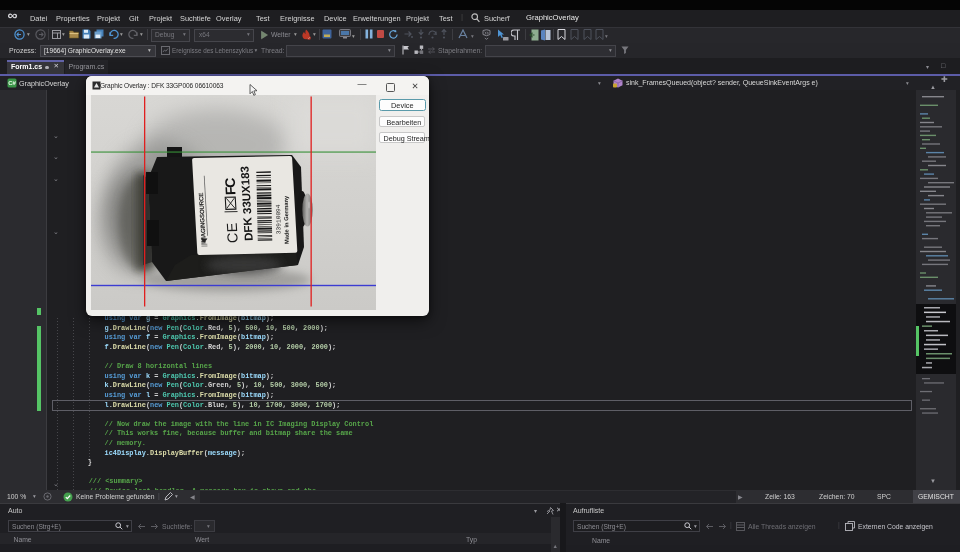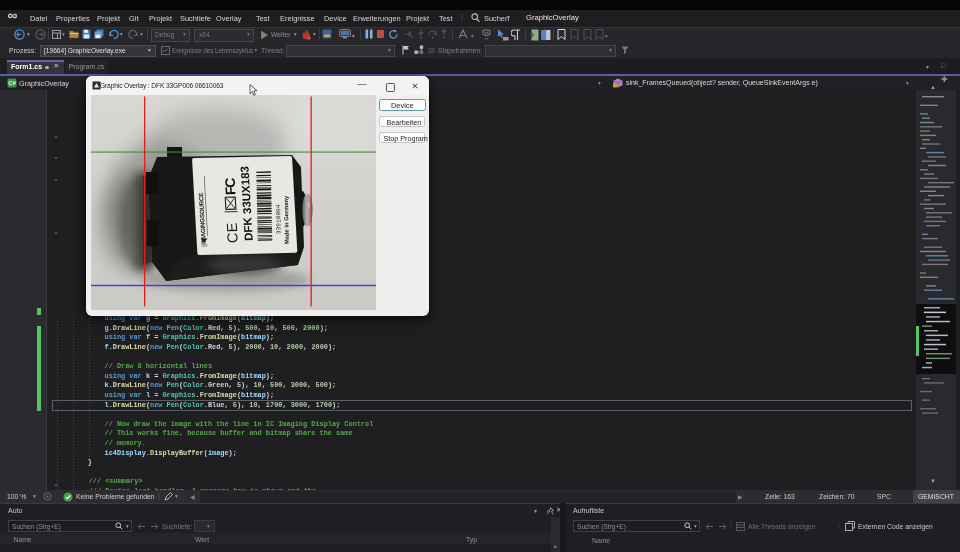--- a/index.html
+++ b/index.html
@@ -247,21 +247,21 @@
 <div class="t mono" style="left:104.5px;top:333.3px;font-size:6.9px;letter-spacing:0px;color:#d4d4d4;font-weight:bold;"><span style="color:#569cd6">using</span> <span style="color:#569cd6">var</span> <span style="color:#9cdcfe">f</span> = <span style="color:#4ec9b0">Graphics</span>.<span style="color:#dcdcaa">FromImage</span>(<span style="color:#9cdcfe">bitmap</span>);</div>
 <div class="t mono" style="left:104.5px;top:342.90000000000003px;font-size:6.9px;letter-spacing:0px;color:#d4d4d4;font-weight:bold;"><span style="color:#9cdcfe">f</span>.<span style="color:#dcdcaa">DrawLine</span>(<span style="color:#569cd6">new</span> <span style="color:#4ec9b0">Pen</span>(<span style="color:#4ec9b0">Color</span>.Red, <span style="color:#b5cea8">5</span>), <span style="color:#b5cea8">2000</span>, <span style="color:#b5cea8">10</span>, <span style="color:#b5cea8">2000</span>, <span style="color:#b5cea8">2000</span>);</div>
 <div class="t mono" style="left:104.5px;top:362.1px;font-size:6.9px;letter-spacing:0px;color:#d4d4d4;font-weight:bold;"><span style="color:#57a64a">// Draw 8 horizontal lines</span></div>
 <div class="t mono" style="left:104.5px;top:371.70000000000005px;font-size:6.9px;letter-spacing:0px;color:#d4d4d4;font-weight:bold;"><span style="color:#569cd6">using</span> <span style="color:#569cd6">var</span> <span style="color:#9cdcfe">k</span> = <span style="color:#4ec9b0">Graphics</span>.<span style="color:#dcdcaa">FromImage</span>(<span style="color:#9cdcfe">bitmap</span>);</div>
 <div class="t mono" style="left:104.5px;top:381.3px;font-size:6.9px;letter-spacing:0px;color:#d4d4d4;font-weight:bold;"><span style="color:#9cdcfe">k</span>.<span style="color:#dcdcaa">DrawLine</span>(<span style="color:#569cd6">new</span> <span style="color:#4ec9b0">Pen</span>(<span style="color:#4ec9b0">Color</span>.Green, <span style="color:#b5cea8">5</span>), <span style="color:#b5cea8">10</span>, <span style="color:#b5cea8">500</span>, <span style="color:#b5cea8">3000</span>, <span style="color:#b5cea8">500</span>);</div>
 <div class="t mono" style="left:104.5px;top:390.90000000000003px;font-size:6.9px;letter-spacing:0px;color:#d4d4d4;font-weight:bold;"><span style="color:#569cd6">using</span> <span style="color:#569cd6">var</span> <span style="color:#9cdcfe">l</span> = <span style="color:#4ec9b0">Graphics</span>.<span style="color:#dcdcaa">FromImage</span>(<span style="color:#9cdcfe">bitmap</span>);</div>
 <div class="t mono" style="left:104.5px;top:400.5px;font-size:6.9px;letter-spacing:0px;color:#d4d4d4;font-weight:bold;"><span style="color:#9cdcfe">l</span>.<span style="color:#dcdcaa">DrawLine</span>(<span style="color:#569cd6">new</span> <span style="color:#4ec9b0">Pen</span>(<span style="color:#4ec9b0">Color</span>.Blue, <span style="color:#b5cea8">5</span>), <span style="color:#b5cea8">10</span>, <span style="color:#b5cea8">1700</span>, <span style="color:#b5cea8">3000</span>, <span style="color:#b5cea8">1700</span>);</div>
 <div class="t mono" style="left:104.5px;top:419.70000000000005px;font-size:6.9px;letter-spacing:0px;color:#d4d4d4;font-weight:bold;"><span style="color:#57a64a">// Now draw the image with the line in IC Imaging Display Control</span></div>
 <div class="t mono" style="left:104.5px;top:429.3px;font-size:6.9px;letter-spacing:0px;color:#d4d4d4;font-weight:bold;"><span style="color:#57a64a">// This works fine, because buffer and bitmap share the same</span></div>
 <div class="t mono" style="left:104.5px;top:438.90000000000003px;font-size:6.9px;letter-spacing:0px;color:#d4d4d4;font-weight:bold;"><span style="color:#57a64a">// memory.</span></div>
-<div class="t mono" style="left:104.5px;top:448.5px;font-size:6.9px;letter-spacing:0px;color:#d4d4d4;font-weight:bold;"><span style="color:#9cdcfe">ic4Display</span>.<span style="color:#dcdcaa">DisplayBuffer</span>(<span style="color:#9cdcfe">image</span>);</div>
+<div class="t mono" style="left:104.5px;top:448.5px;font-size:6.9px;letter-spacing:0px;color:#d4d4d4;font-weight:bold;"><span style="color:#9cdcfe">ic4Display</span>.<span style="color:#dcdcaa">DisplayBuffer</span>(<span style="color:#9cdcfe">message</span>);</div>
 <div class="t mono" style="left:87.7px;top:458.1px;font-size:6.9px;letter-spacing:0px;color:#d4d4d4;font-weight:bold;">}</div>
 <div class="t mono" style="left:88.7px;top:477.3px;font-size:6.9px;letter-spacing:0px;color:#d4d4d4;font-weight:bold;"><span style="color:#57a64a">/// &lt;summary&gt;</span></div>
 <div class="t mono" style="left:88.7px;top:486.9px;font-size:6.9px;letter-spacing:0px;color:#d4d4d4;font-weight:bold;"><span style="color:#57a64a">/// Device lost handler. A message box is shown and the</span></div>
 <div class="a" style="left:52px;top:400.2px;width:860px;height:10.8px;border:1px solid #5e5e66;box-sizing:border-box;"></div>
 <div class="a" style="left:916px;top:90px;width:40px;height:400px;background:#2a2a2e;"></div>
 <svg class="a" style="left:916px;top:90px" width="40" height="400" viewBox="0 0 40 400">
 <rect x="6" y="6.0" width="22" height="1.4" fill="#86868c"></rect>
 <rect x="4" y="14.6" width="18" height="1.4" fill="#6a8f6a"></rect>
 <rect x="4" y="23.2" width="8" height="1.4" fill="#5b84a8"></rect>
 <rect x="6" y="27.5" width="8" height="1.4" fill="#6a8f6a"></rect>
@@ -522,17 +522,17 @@
 <rect x="0" y="189.8" width="285" height="1.4" fill="#3c3cd2"></rect>
 <rect x="53" y="1.5" width="1.3" height="210" fill="#e01f1f"></rect>
 <rect x="219.5" y="1.5" width="1.3" height="210" fill="#e01f1f"></rect>
 </svg>
 
 <div class="a" style="left:379px;top:98.6px;width:46.5px;height:12.2px;background:#fdfdfd;border:1.4px solid #5a9aaa;border-radius:2.5px;box-sizing:border-box;"></div>
 <div class="t" style="left:391px;top:101px;font-size:7.4px;color:#1f1f1f;">Device</div>
 <div class="a" style="left:379px;top:115.8px;width:46px;height:11.2px;background:#fdfdfd;border:1px solid #c8c8c8;border-radius:2px;box-sizing:border-box;"></div>
 <div class="t" style="left:386.5px;top:117.8px;font-size:7.2px;color:#1f1f1f;">Bearbeiten</div>
 <div class="a" style="left:379px;top:131.6px;width:46px;height:11.2px;background:#fdfdfd;border:1px solid #c8c8c8;border-radius:2px;box-sizing:border-box;"></div>
-<div class="t" style="left:383.5px;top:133.6px;font-size:7.2px;color:#1f1f1f;">Stop Program</div>
+<div class="t" style="left:383.5px;top:133.6px;font-size:7.2px;color:#1f1f1f;">Debug Stream</div>
 
 <svg class="a" style="left:249px;top:84px" width="9" height="13" viewBox="0 0 9 13">
     <path d="M1 0.5 L1 9.8 L3.3 7.5 L4.8 11.3 L6.4 10.6 L4.9 6.9 L8 6.7 Z" fill="#f4f4f4" stroke="#3a3a3a" stroke-width="0.8"></path>
   </svg>
 
 </body></html>

